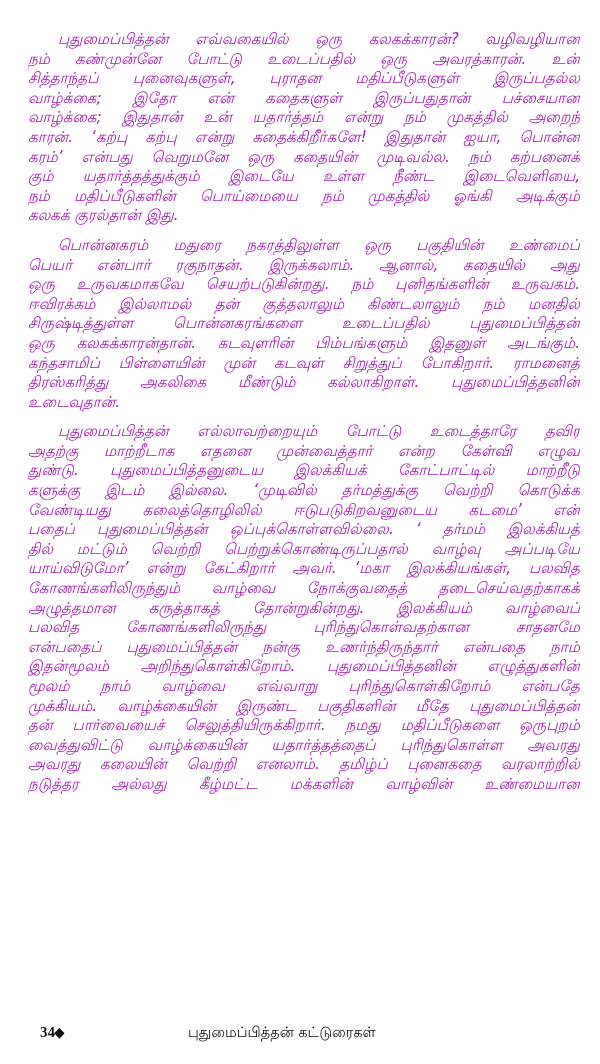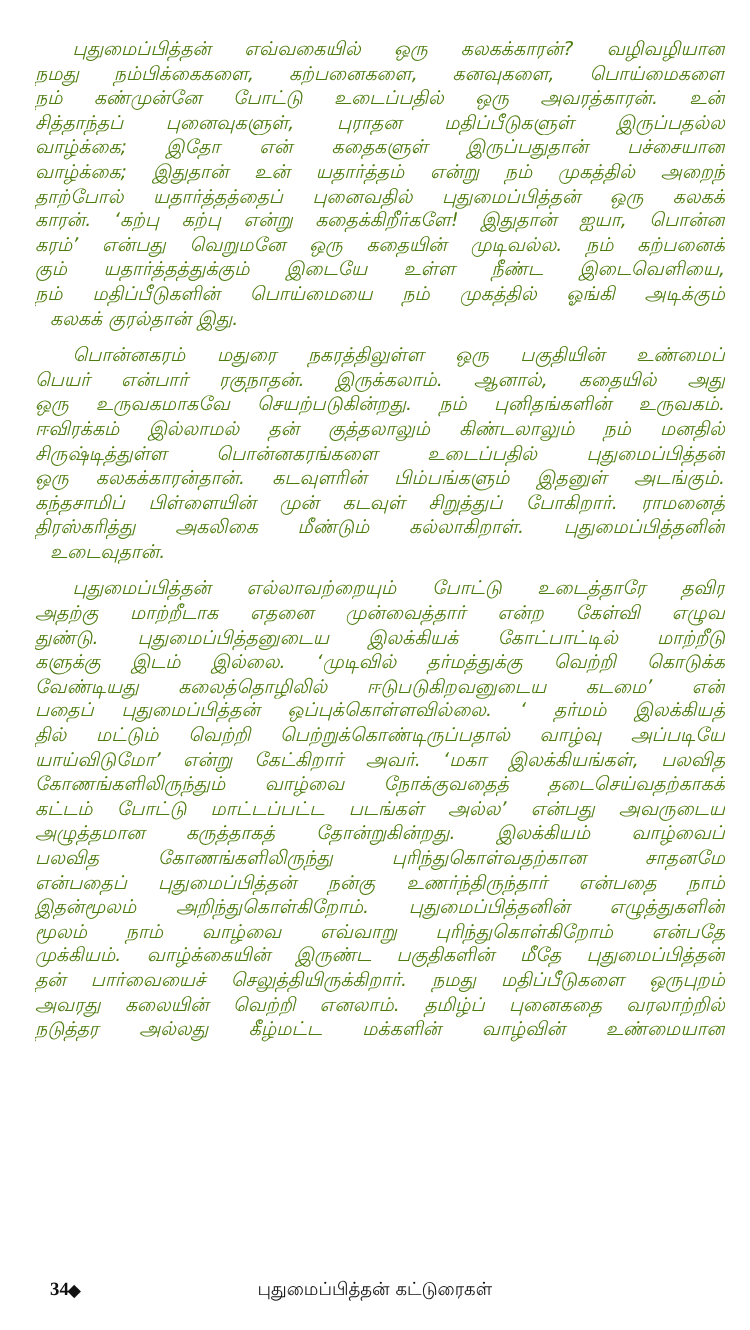--- a/index.html
+++ b/index.html
@@ -1,59 +1,57 @@
 <!DOCTYPE html>
 <html><head>
 <meta charset="utf-8">
 <style>
   html, body { margin: 0; padding: 0; background: #ffffff; }
   body { width: 600px; height: 1064px; position: relative; overflow: hidden; }
   .page {
     position: absolute; left: 28px; top: 30px; width: 552px;
     font-family: "DejaVu Sans", "Liberation Sans", sans-serif;
-    color: #4d7c0f;
+    color: #a21caf;
     font-size: 15.2px;
     line-height: 19.6px;
   }
   .para { margin: 0 0 10px 0; }
   .line {
     display: block;
     white-space: nowrap;
     text-align: justify;
     text-align-last: justify;
     height: 19.6px;
     overflow: hidden;
     font-style: italic;
   }
   .line.first { padding-left: 30px; }
-  .line.last { text-align-last: left; margin-left: 12px; }
+  .line.last { text-align-last: left; }
   .footer {
     position: absolute; left: 28px; top: 1024px; width: 552px; height: 24px;
     font-family: "Liberation Serif", serif;
     color: #111;
   }
   .page-num { position: absolute; left: 12px; top: 0; font-size: 15px; font-weight: bold; }
   .diamond { position: absolute; left: 26px; top: 0; font-size: 14px; }
   .running-title {
-    position: absolute; left: 178px; top: 0;
+    position: absolute; left: 160px; top: 0;
     font-family: "DejaVu Sans", sans-serif; font-size: 14.5px;
   }
 </style>
 </head>
 <body>
 
 <div class="page">
   <p class="para">
     <span class="line first">புதுமைப்பித்தன் எவ்வகையில் ஒரு கலகக்காரன்? வழிவழியான</span>
-    <span class="line">நமது நம்பிக்கைகளை, கற்பனைகளை, கனவுகளை, பொய்மைகளை</span>
     <span class="line">நம் கண்முன்னே போட்டு உடைப்பதில் ஒரு அவரத்காரன். உன்</span>
     <span class="line">சித்தாந்தப் புனைவுகளுள், புராதன மதிப்பீடுகளுள் இருப்பதல்ல</span>
     <span class="line">வாழ்க்கை; இதோ என் கதைகளுள் இருப்பதுதான் பச்சையான</span>
     <span class="line">வாழ்க்கை; இதுதான் உன் யதார்த்தம் என்று நம் முகத்தில் அறைந்</span>
-    <span class="line">தாற்போல் யதார்த்தத்தைப் புனைவதில் புதுமைப்பித்தன் ஒரு கலகக்</span>
     <span class="line">காரன். ‘கற்பு கற்பு என்று கதைக்கிறீர்களே! இதுதான் ஐயா, பொன்ன</span>
     <span class="line">கரம்’ என்பது வெறுமனே ஒரு கதையின் முடிவல்ல. நம் கற்பனைக்</span>
     <span class="line">கும் யதார்த்தத்துக்கும் இடையே உள்ள நீண்ட இடைவெளியை,</span>
     <span class="line">நம் மதிப்பீடுகளின் பொய்மையை நம் முகத்தில் ஓங்கி அடிக்கும்</span>
     <span class="line last">கலகக் குரல்தான் இது.</span>
   </p>
   <p class="para">
     <span class="line first">பொன்னகரம் மதுரை நகரத்திலுள்ள ஒரு பகுதியின் உண்மைப்</span>
     <span class="line">பெயர் என்பார் ரகுநாதன். இருக்கலாம். ஆனால், கதையில் அது</span>
     <span class="line">ஒரு உருவகமாகவே செயற்படுகின்றது. நம் புனிதங்களின் உருவகம்.</span>
@@ -67,28 +65,28 @@
   <p class="para">
     <span class="line first">புதுமைப்பித்தன் எல்லாவற்றையும் போட்டு உடைத்தாரே தவிர</span>
     <span class="line">அதற்கு மாற்றீடாக எதனை முன்வைத்தார் என்ற கேள்வி எழுவ</span>
     <span class="line">துண்டு. புதுமைப்பித்தனுடைய இலக்கியக் கோட்பாட்டில் மாற்றீடு</span>
     <span class="line">களுக்கு இடம் இல்லை. ‘முடிவில் தர்மத்துக்கு வெற்றி கொடுக்க</span>
     <span class="line">வேண்டியது கலைத்தொழிலில் ஈடுபடுகிறவனுடைய கடமை’ என்</span>
     <span class="line">பதைப் புதுமைப்பித்தன் ஒப்புக்கொள்ளவில்லை. ‘ தர்மம் இலக்கியத்</span>
     <span class="line">தில் மட்டும் வெற்றி பெற்றுக்கொண்டிருப்பதால் வாழ்வு அப்படியே</span>
     <span class="line">யாய்விடுமோ’ என்று கேட்கிறார் அவர். ‘மகா இலக்கியங்கள், பலவித</span>
     <span class="line">கோணங்களிலிருந்தும் வாழ்வை நோக்குவதைத் தடைசெய்வதற்காகக்</span>
-    <span class="line">கட்டம் போட்டு மாட்டப்பட்ட படங்கள் அல்ல’ என்பது அவருடைய</span>
     <span class="line">அழுத்தமான கருத்தாகத் தோன்றுகின்றது. இலக்கியம் வாழ்வைப்</span>
     <span class="line">பலவித கோணங்களிலிருந்து புரிந்துகொள்வதற்கான சாதனமே</span>
     <span class="line">என்பதைப் புதுமைப்பித்தன் நன்கு உணர்ந்திருந்தார் என்பதை நாம்</span>
     <span class="line">இதன்மூலம் அறிந்துகொள்கிறோம். புதுமைப்பித்தனின் எழுத்துகளின்</span>
     <span class="line">மூலம் நாம் வாழ்வை எவ்வாறு புரிந்துகொள்கிறோம் என்பதே</span>
     <span class="line">முக்கியம். வாழ்க்கையின் இருண்ட பகுதிகளின் மீதே புதுமைப்பித்தன்</span>
     <span class="line">தன் பார்வையைச் செலுத்தியிருக்கிறார். நமது மதிப்பீடுகளை ஒருபுறம்</span>
+    <span class="line">வைத்துவிட்டு வாழ்க்கையின் யதார்த்தத்தைப் புரிந்துகொள்ள அவரது</span>
     <span class="line">அவரது கலையின் வெற்றி எனலாம். தமிழ்ப் புனைகதை வரலாற்றில்</span>
     <span class="line">நடுத்தர அல்லது கீழ்மட்ட மக்களின் வாழ்வின் உண்மையான</span>
   </p>
 </div>
 
 <div class="footer">
   <span class="page-num">34</span>
   <span class="diamond">◆</span>
   <span class="running-title">புதுமைப்பித்தன் கட்டுரைகள்</span>
 </div>

